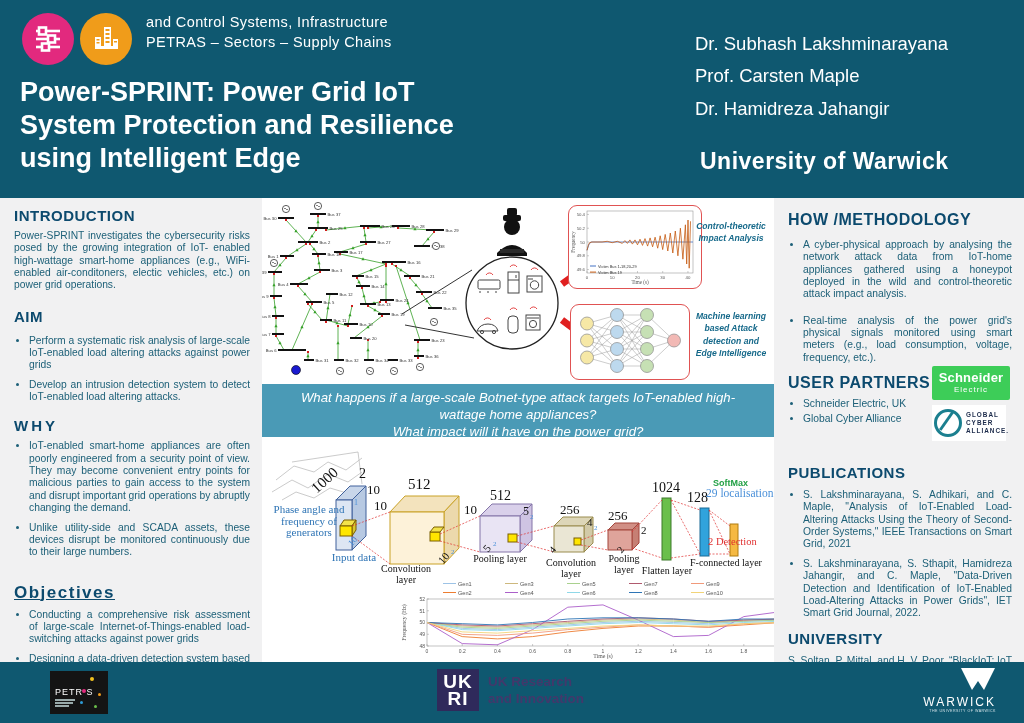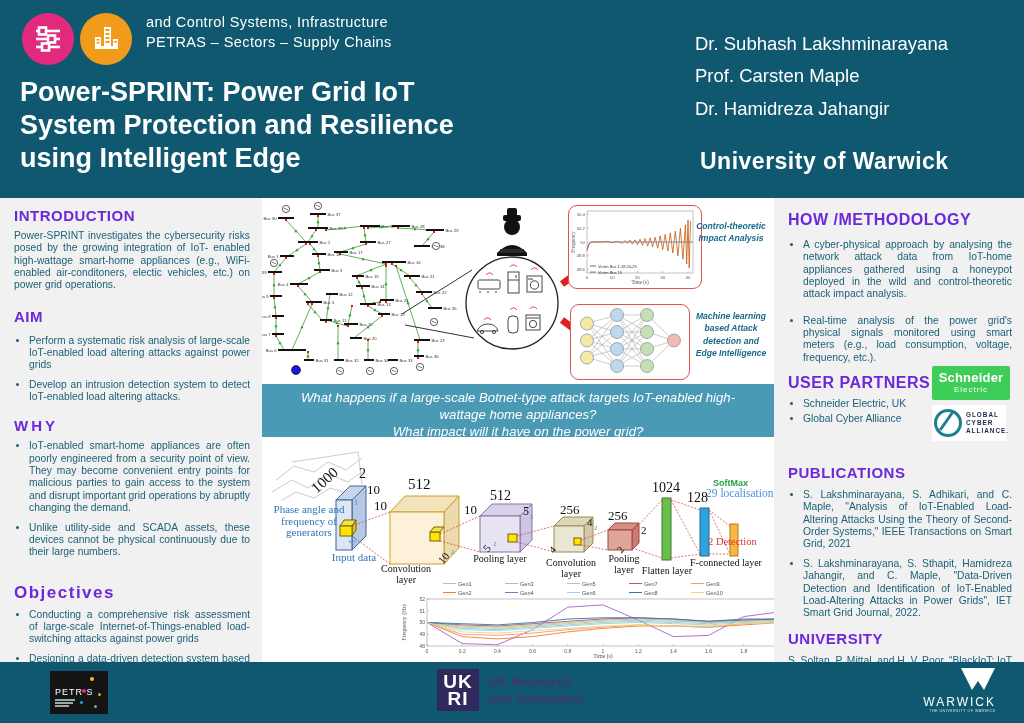--- a/index.html
+++ b/index.html
@@ -10,21 +10,21 @@
   .hdr{position:absolute;left:0;top:0;width:1024px;height:198px;background:#0f5870;}
   .circle-icon{position:absolute;width:52px;height:52px;border-radius:50%;display:flex;align-items:center;justify-content:center;}
   .program{position:absolute;left:146px;top:13px;color:#fff;font-size:14.5px;line-height:1.35;letter-spacing:.4px;}
   .title{position:absolute;left:20px;top:76px;width:478px;color:#ffffff;font-weight:bold;font-size:27px;line-height:1.22;}
   .authors{position:absolute;left:695px;top:28px;color:#fff;font-size:18.5px;line-height:1.75;}
   .affil{position:absolute;left:700px;top:148px;color:#fff;font-size:23px;font-weight:bold;letter-spacing:.5px;}
   
   .col-left{position:absolute;left:0;top:198px;width:262px;height:464px;background:#f1f1f2;box-sizing:border-box;padding:9px 12px 0 14px;}
   .col-right{position:absolute;left:774px;top:198px;width:250px;height:464px;background:#f1f1f2;box-sizing:border-box;padding:9px 12px 0 14px;}
   .col-center{position:absolute;left:262px;top:198px;width:512px;height:464px;background:#fff;}
-  h2{margin:0 0 6px 0;font-size:15px;color:#6d28d9;letter-spacing:.5px;}
+  h2{margin:0 0 6px 0;font-size:15px;color:#0c4a6e;letter-spacing:.5px;}
   .h-why{letter-spacing:3px;}
   .h-obj{font-size:17px;letter-spacing:1.5px;}
   .body-txt{font-size:10.3px;line-height:1.2;text-align:justify;margin:0 0 10px 0;}
   ul{margin:0 0 10px 0;padding-left:15px;}
   li{font-size:10.3px;line-height:1.2;text-align:justify;margin-bottom:7px;}
   
   .fig-label{position:absolute;width:78px;text-align:center;font-style:italic;font-weight:bold;color:#16698a;font-size:8.6px;line-height:1.45;}
   .chartbox{position:absolute;background:#fff;border:1.6px solid #e05252;border-radius:9px;}
   .question{position:absolute;left:0;top:186px;width:512px;height:53px;background:#4a9ab6;color:#fff;
             font-style:italic;font-size:13.2px;line-height:1.3;text-align:center;box-sizing:border-box;padding:5px 20px 0 20px;}
@@ -114,24 +114,24 @@
 
     <h2 style="margin-top:16px;">AIM</h2>
     <ul style="margin-top:10px;">
       <li>Perform a systematic risk analysis of large-scale IoT-enabled load altering attacks against power grids</li>
       <li>Develop an intrusion detection system to detect IoT-enabled load altering attacks.</li>
     </ul>
 
     <h2 class="h-why" style="margin-top:14px;">WHY</h2>
     <ul>
       <li>IoT-enabled smart-home appliances are often poorly engineered from a security point of view. They may become convenient entry points for malicious parties to gain access to the system and disrupt important grid operations by abruptly changing the demand.</li>
-      <li>Unlike utility-side and SCADA assets, these devices cannot be physical continuously due to their large numbers.</li>
+      <li>Unlike utility-side and SCADA assets, these devices disrupt be monitored continuously due to their large numbers.</li>
     </ul>
 
-    <h2 class="h-obj" style="margin-top:24px;">Objectives</h2>
+    <h2 class="h-obj" style="margin-top:24px;text-decoration:underline;">Objectives</h2>
     <ul>
       <li>Conducting a comprehensive risk assessment of large-scale Internet-of-Things-enabled load-switching attacks against power grids</li>
       <li>Designing a data-driven detection system based on artificial intelligence techniques detecting upcoming IoT-enabled load-altering threats.</li>
     </ul>
   </div>
 
   <div class="col-center">
 
     <svg id="fig-top" width="512" height="186" class="abs" style="left:0;top:0;">
       <g id="grid-svg" transform="translate(2,4)">

